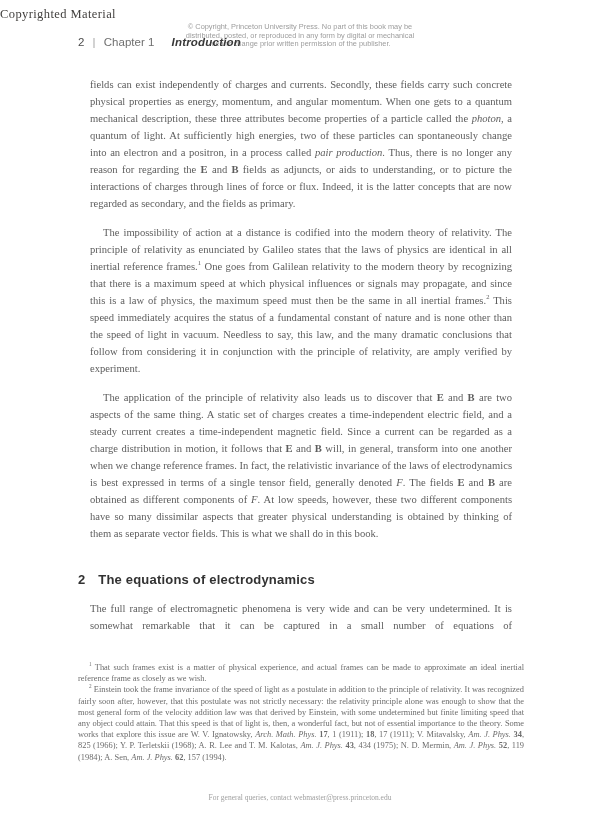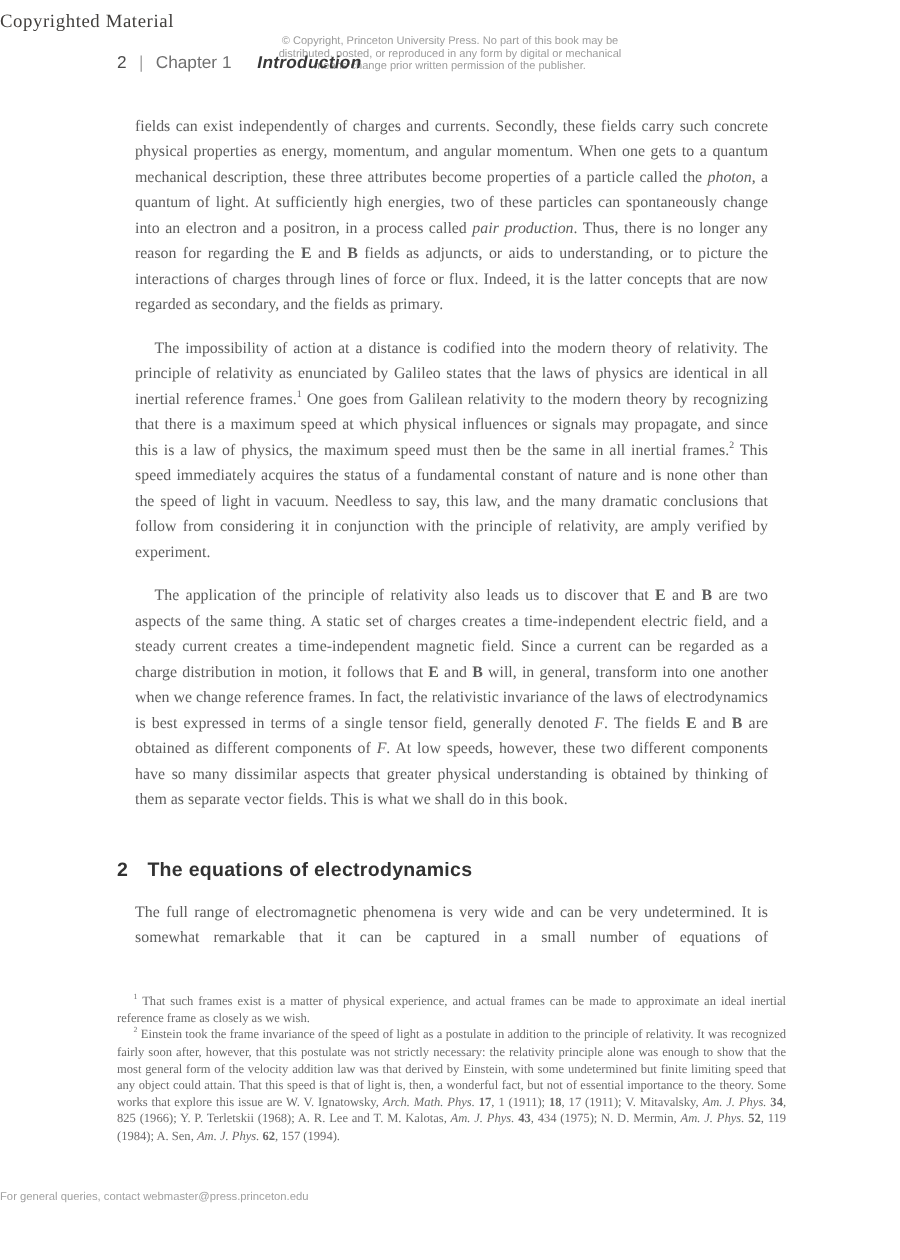--- a/index.html
+++ b/index.html
@@ -43,22 +43,22 @@
   }
   .sh-num { margin-right:9px; }
   
   .footnotes {
     position:absolute; top:662px; left:78px; width:446px;
     font-size:8.4px; line-height:11.2px; color:#6b6b6b;
   }
   .footnote { margin:0; text-align:justify; text-indent:11px; }
   
   .page-footer {
-    position:absolute; top:793px; left:0; right:0; text-align:left;
-    font-family:Liberation Sans, sans-serif; font-size:7.5px; color:#a0a0a0;
+    position:absolute; top:793px; left:0; right:0; text-align:center;
+    font-family:Liberation Serif, serif; font-size:7.5px; color:#a0a0a0;
   }
 </style>
 </head>
 <body>
 
 <div class="page">
 
   <div class="banner-title">Copyrighted Material</div>
 
   <div class="banner-notice">

